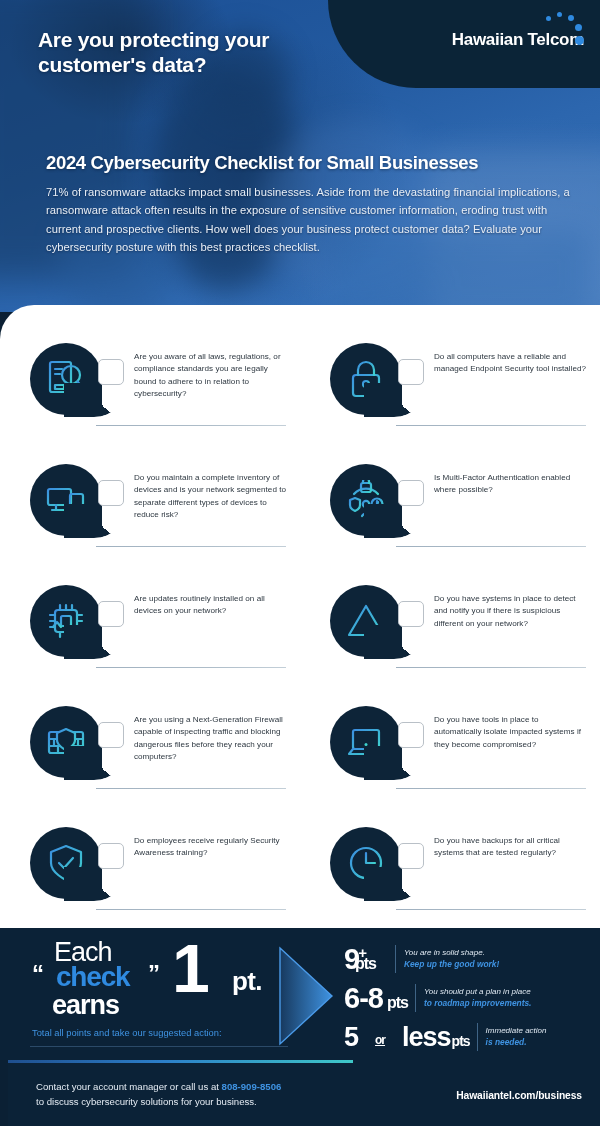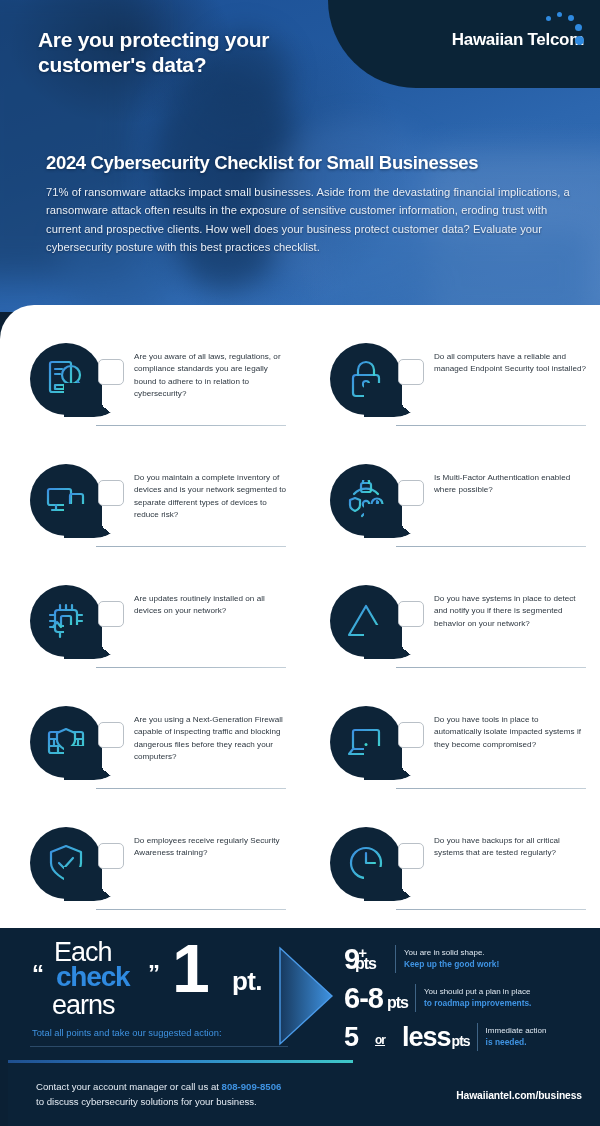--- a/index.html
+++ b/index.html
@@ -97,35 +97,35 @@
   .score {
     position:absolute; left:0; top:925px; width:600px; height:135px;
     background:#0b2237; border-top:3px solid #ffffff;
   }
   .score-left { position:absolute; left:24px; top:10px; width:262px; }
   .each-line { position:relative; height:86px; }
   .w-each  { position:absolute; left:30px; top:-1px;  color:#fff; font-size:27px; font-weight:normal; letter-spacing:-1px; }
   .w-quote1{ position:absolute; left:8px;  top:22px;  color:#fff; font-size:24px; font-weight:bold; }
   .w-check { position:absolute; left:32px; top:23px;  color:#2f8ae0; font-size:28px; font-weight:bold; letter-spacing:-1.2px; }
   .w-quote2{ position:absolute; left:124px;top:22px;  color:#fff; font-size:24px; font-weight:bold; }
-  .w-earns { position:absolute; left:28px; top:52px;  color:#fff; font-size:27px; font-weight:normal; letter-spacing:-1px; }
+  .w-earns { position:absolute; left:28px; top:52px;  color:#fff; font-size:27px; font-weight:bold; letter-spacing:-1px; }
   .w-one   { position:absolute; left:148px;top:-4px;  color:#fff; font-size:68px; font-weight:bold; line-height:1; letter-spacing:-4px; }
   .w-pt    { position:absolute; left:208px;top:28px;  color:#fff; font-size:26px; font-weight:bold; letter-spacing:-.6px; }
   .total {
     position:absolute; left:8px; top:90px; color:#3f93e2; font-size:9.3px; letter-spacing:.02px;
   }
   .total-rule { position:absolute; left:6px; top:108px; width:258px; height:1px; background:#2b4a68; }
 
   .arrow { position:absolute; left:278px; top:18px; width:56px; height:100px; }
 
   .score-right { position:absolute; left:344px; top:14px; width:250px; }
   .tier { position:relative; height:34px; margin-bottom:5px; display:flex; align-items:center; }
   .tier .num { color:#fff; font-weight:bold; white-space:nowrap; letter-spacing:-1px; display:flex; align-items:baseline; }
   .tier .bar { width:1px; align-self:stretch; background:#3f6486; margin:3px 8px 3px 7px; }
-  .tier .txt { line-height:1.3; }
+  .tier .txt { line-height:1.3;font-style:italic; }
   .tier .t1 { color:#dfe8f1; font-size:8px; display:block; }
   .tier .t2 { color:#3f93e2; font-size:8.4px; font-weight:bold; display:block; }
 
   .n9   { font-size:29px; }
   .sup9 { font-size:15px; position:relative; top:-11px; left:-1px; }
   .pts9 { font-size:16px; position:relative; top:0px; left:-12px; }
   .n68  { font-size:29px; }
   .pts68{ font-size:16px; margin-left:4px; }
   .n5   { font-size:27px; }
   .orr  { font-size:12px; text-decoration:underline; margin:0 17px; position:relative; top:-2px;}
@@ -294,21 +294,21 @@
                     <stop offset="0%" stop-color="#3b8ee0"></stop>
                     <stop offset="100%" stop-color="#3fd2cd"></stop>
                   </linearGradient>
                 </defs>
                 <path d="M20 5L37 34H3z" fill="none" stroke="url(#G)" stroke-width="2.2" stroke-linecap="round" stroke-linejoin="round"></path>
                 <path d="M20 15v9" fill="none" stroke="url(#G)" stroke-width="2.2" stroke-linecap="round" stroke-linejoin="round"></path>
                 <circle cx="20" cy="29" r="1.6" fill="#3fd2cd"></circle>
               </svg>
             </div>
             <div class="cbox"></div>
-            <div class="qtext">Do you have systems in place to detect and notify you if there is segmented behavior on your network?</div>
+            <div class="qtext">Do you have systems in place to detect and notify you if there is suspicious different on your network?</div>
             <div class="uline"></div>
           </div>
         </div>
         <div class="row">
           <div class="cell">
             <div class="blob">
               <svg viewBox="0 0 40 40">
                 <defs>
                   <linearGradient id="G" x1="0" y1="0" x2="1" y2="1">
                     <stop offset="0%" stop-color="#3b8ee0"></stop>

